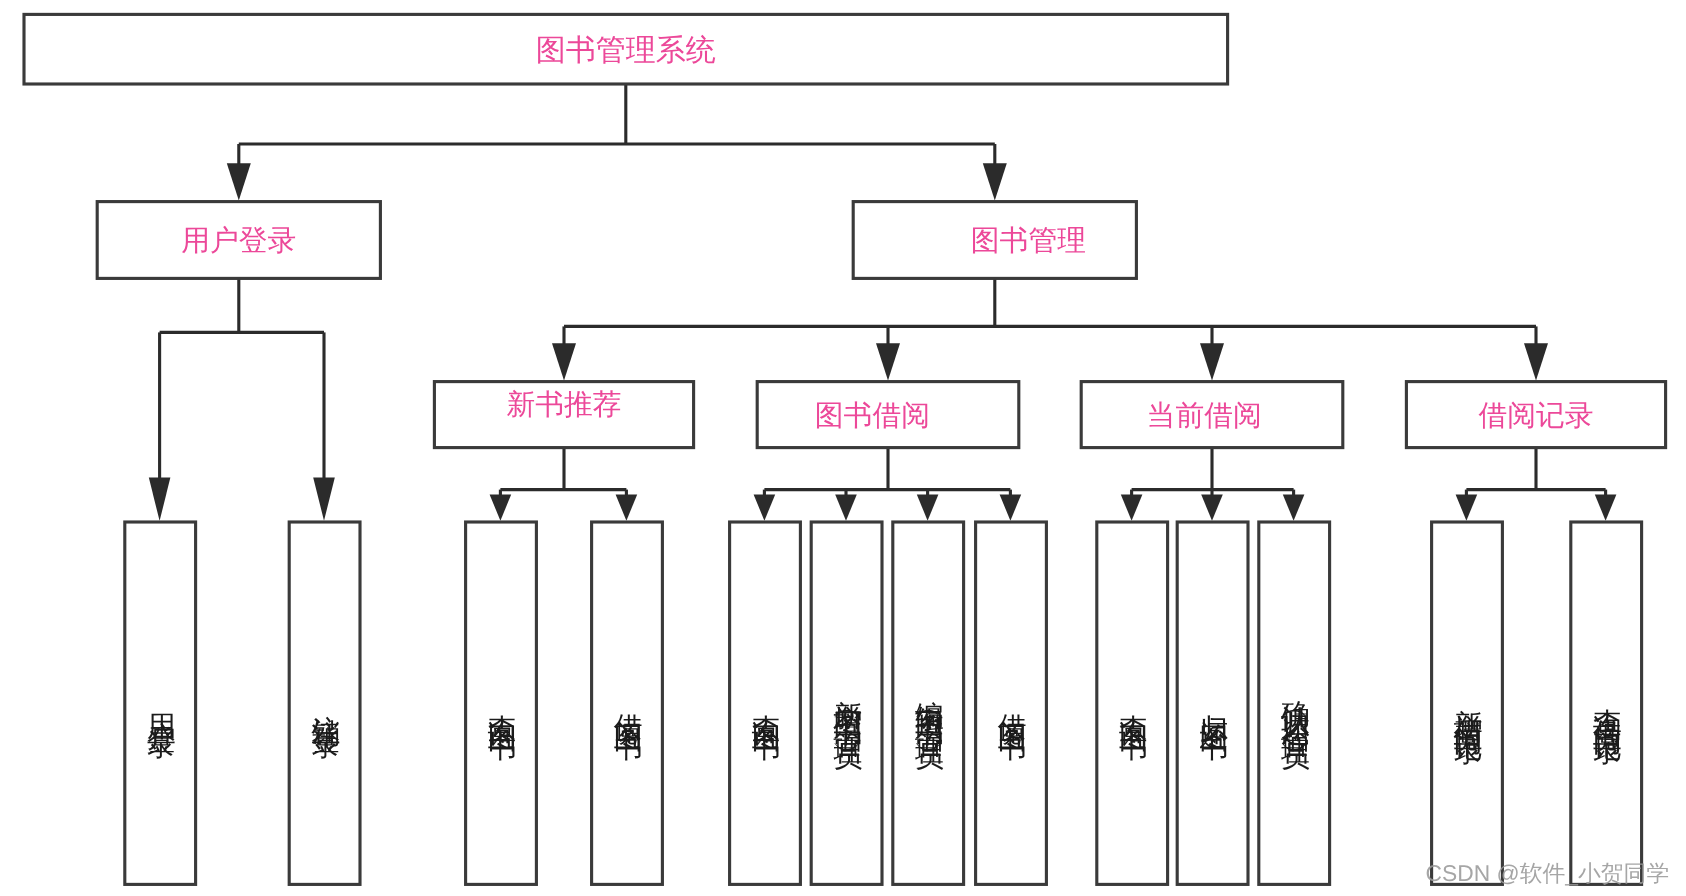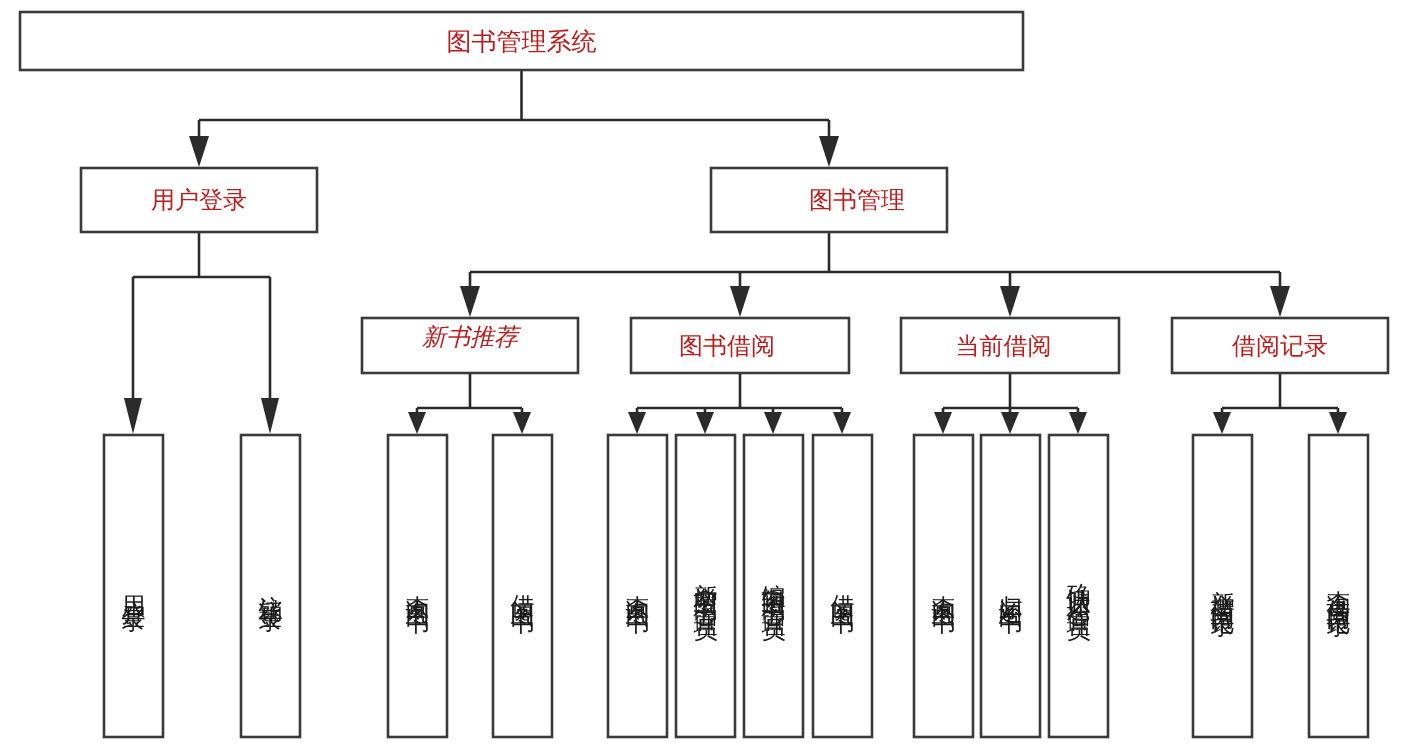--- a/index.html
+++ b/index.html
@@ -62,21 +62,21 @@
   .hlabel-wrap {
     position: absolute;
     display: flex;
     align-items: center;
     justify-content: center;
     pointer-events: none;
   }
   .hlabel-text {
     font-family: "Liberation Sans", "DejaVu Sans", sans-serif;
     font-size: 24px;
-    color: #b91c1c;
+    color: #ec4899;
     white-space: nowrap;
   }
   .title-label-text {
     font-size: 25px;
   }
   #watermark {
     position: absolute;
     right: 14px;
     bottom: 6px;
     font-family: "Liberation Sans", "DejaVu Sans", sans-serif;
@@ -203,21 +203,21 @@
     <span class="hlabel-text title-label-text">图书管理系统</span>
   </div>
 
   <div class="hlabel-wrap" style="left:81px; top:168px; width:236px; height:64px;">
     <span class="hlabel-text">用户登录</span>
   </div>
   <div class="hlabel-wrap" style="left:739px; top:168px; width:236px; height:64px;">
     <span class="hlabel-text">图书管理</span>
   </div>
 
-  <div class="hlabel-wrap" style="left:362px; top:318px; width:216px; height:38px;font-style:italic;">
+  <div class="hlabel-wrap" style="left:362px; top:318px; width:216px; height:38px;">
     <span class="hlabel-text">新书推荐</span>
   </div>
   <div class="hlabel-wrap" style="left:631px; top:318px; width:192px; height:55px;">
     <span class="hlabel-text">图书借阅</span>
   </div>
   <div class="hlabel-wrap" style="left:901px; top:318px; width:205px; height:55px;">
     <span class="hlabel-text">当前借阅</span>
   </div>
   <div class="hlabel-wrap" style="left:1172px; top:318px; width:216px; height:55px;border-radius:15px;">
     <span class="hlabel-text">借阅记录</span>
@@ -260,13 +260,14 @@
     <span class="vlabel-text">确认归还（管理员）</span>
   </div>
 
   <div class="vlabel-wrap" style="left:1193px; top:435px; width:59px; height:302px;">
     <span class="vlabel-text">新增借阅记录</span>
   </div>
   <div class="vlabel-wrap" style="left:1309px; top:435px; width:59px; height:302px;">
     <span class="vlabel-text">查询借阅记录</span>
   </div>
 
+  <div id="watermark">CSDN @软件_小贺同学</div>
 </div>
 
 </body></html>

